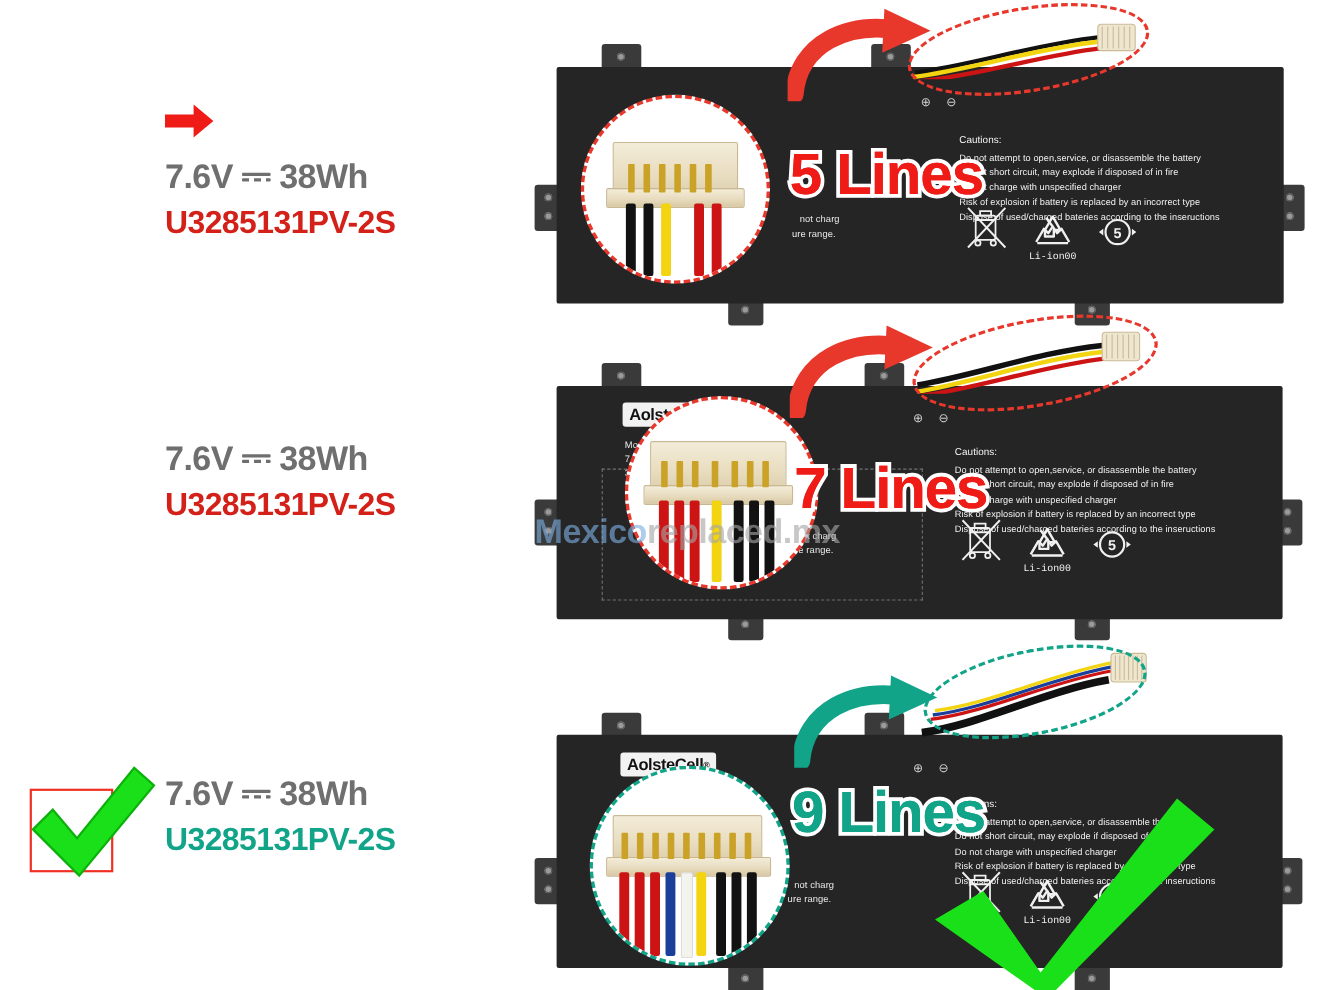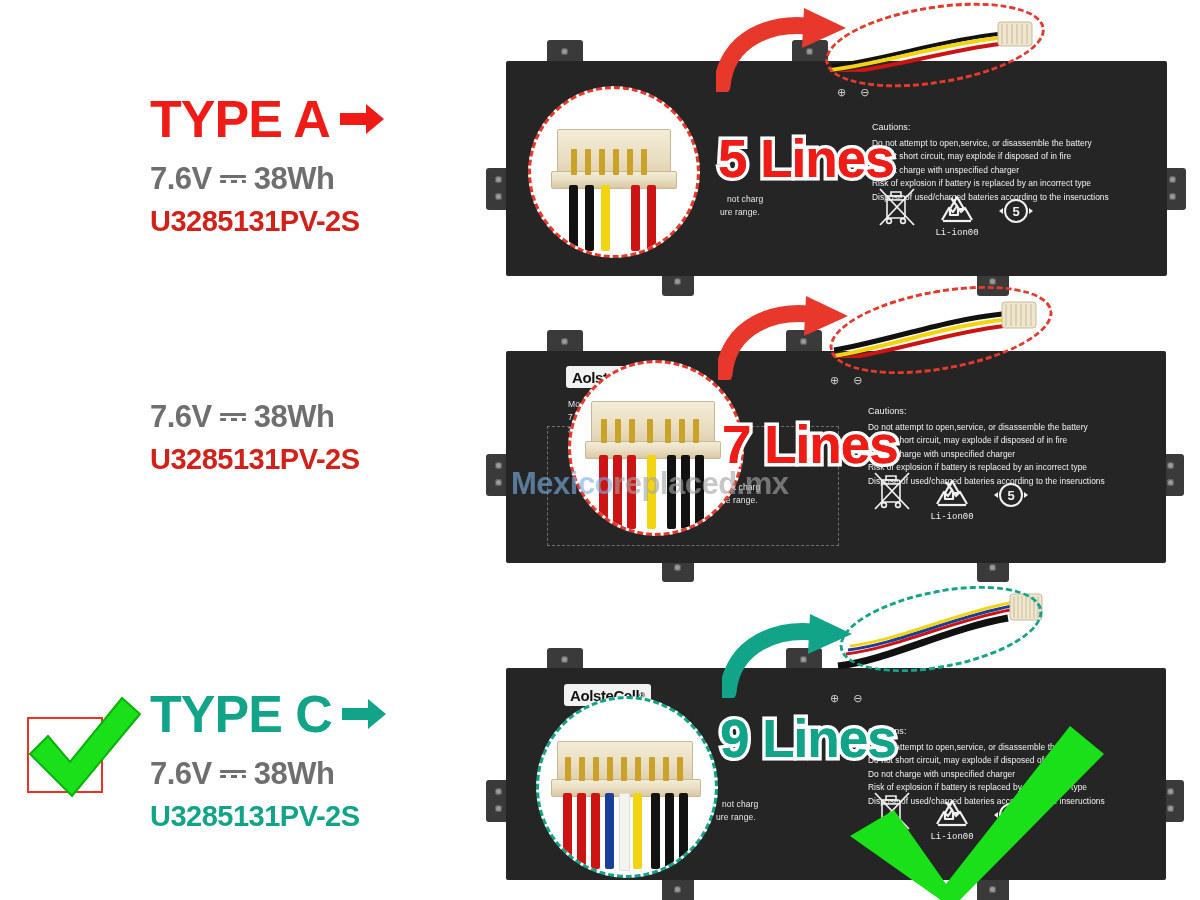--- a/index.html
+++ b/index.html
@@ -17,21 +17,21 @@
     font-size:74px;font-weight:bold;letter-spacing:-2px;
     color:transparent;
     -webkit-text-stroke:2px rgba(170,170,170,.55);
     white-space:nowrap;pointer-events:none;z-index:40;
   }
   .wm-sub{
     position:absolute;left:486px;top:466px;
     font-size:31px;font-weight:bold;letter-spacing:-.5px;
     white-space:nowrap;pointer-events:none;z-index:40;
   }
-  .wm-sub .a{color:rgba(125,175,225,.62);padding-left:25px;}
+  .wm-sub .a{color:rgba(125,175,225,.62);}
   .wm-sub .b{color:rgba(165,165,165,.62);}
 
   
   .cap{position:absolute;}
   .cap .type{
     font-size:52px;font-weight:bold;letter-spacing:-1px;line-height:1;
     white-space:nowrap;display:flex;align-items:center;gap:10px;
   }
   .cap .arrow{display:inline-block;line-height:0;}
   .cap .spec{
@@ -111,21 +111,20 @@
 <body>
 
 <div class="stage">
 
   <div class="wm-sub">
     <span class="a">Mexico</span><span class="b">replaced.mx</span>
   </div>
 
   <div class="cap" style="left:150px;top:93px;">
     <div class="type" style="color:#ee1b16;">
-      <span>TYPE A</span>
       <span class="arrow">
         <svg width="46" height="34" viewBox="0 0 46 34">
             <path d="M0 11h26V2l18 15-18 15v-9H0z" fill="#ee1b16"></path>
           </svg>
       </span>
     </div>
     <div class="spec">
       <span>7.6V</span>
       <span class="dcsym">
           <i></i>
@@ -142,28 +141,20 @@
       <span class="dcsym">
           <i></i>
           <i></i>
         </span>
       <span>38Wh</span>
     </div>
     <div class="model" style="color:#d32119;">U3285131PV-2S</div>
   </div>
 
   <div class="cap" style="left:150px;top:688px;">
-    <div class="type" style="color:#12a489;">
-      <span>TYPE C</span>
-      <span class="arrow">
-        <svg width="46" height="34" viewBox="0 0 46 34">
-            <path d="M0 11h26V2l18 15-18 15v-9H0z" fill="#12a489"></path>
-          </svg>
-      </span>
-    </div>
     <div class="spec">
       <span>7.6V</span>
       <span class="dcsym">
           <i></i>
           <i></i>
         </span>
       <span>38Wh</span>
     </div>
     <div class="model" style="color:#12a489;">U3285131PV-2S</div>
   </div>

